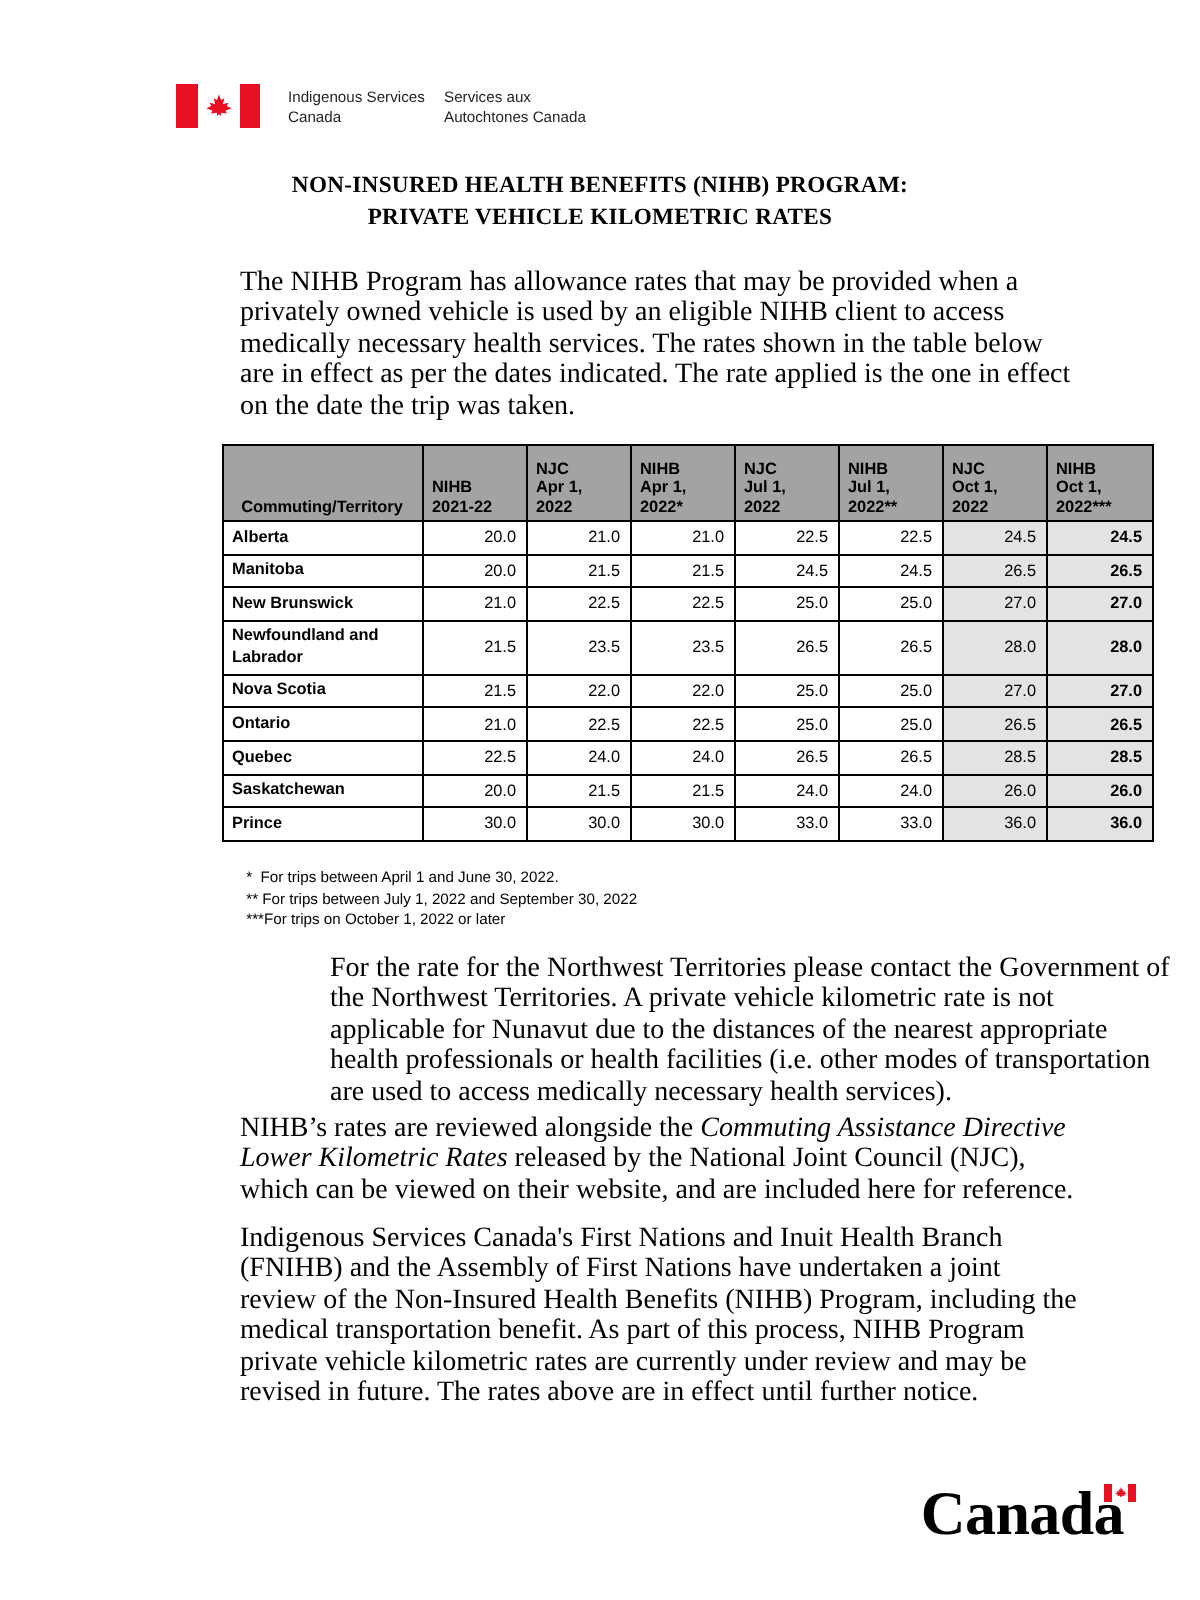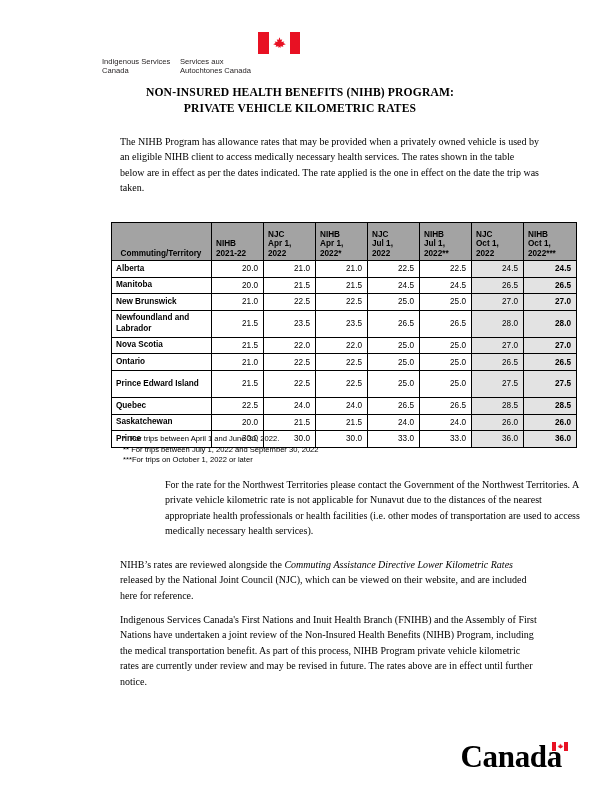--- a/index.html
+++ b/index.html
@@ -14,24 +14,23 @@
     font-family: "Liberation Serif", serif;
     color: #000000;
     position: relative;
     overflow: hidden;
   }
 
   
   .gov-signature {
     position: absolute;
     left: 88px;
-    top: 30px;
+    top: 40px;
     display: flex;
-    align-items: flex-end;
-    flex-direction: column;
+    align-items: center;
   }
   .flag {
     width: 42px;
     height: 22px;
     position: relative;
     background: #ffffff;
     flex: 0 0 auto;
     margin-top: 2px;
   }
   .flag .bar-left,
@@ -81,21 +80,21 @@
     line-height: 16px;
     letter-spacing: 0.15px;
   }
 
   
   .para {
     position: absolute;
     left: 120px;
     width: 421px;
     font-family: "Liberation Serif", serif;
-    font-size: 10px;
+    font-size: 14px;
     line-height: 15.4px;
     text-align: left;
   }
   #para-intro { top: 134px; }
   #para-nwt   { top: 477px; margin-left: 45px; }
   #para-njc   { top: 557px; }
   #para-review{ top: 612px; }
 
   .italic { font-style: italic; }
 
@@ -357,30 +356,20 @@
       <tr>
         <td class="prov">Ontario</td>
         <td class="num">21.0</td>
         <td class="num">22.5</td>
         <td class="num">22.5</td>
         <td class="num">25.0</td>
         <td class="num">25.0</td>
         <td class="num shaded">26.5</td>
         <td class="num shaded boldnum">26.5</td>
       </tr>
-      <tr class="tall">
-        <td class="prov">Prince Edward Island</td>
-        <td class="num">21.5</td>
-        <td class="num">22.5</td>
-        <td class="num">22.5</td>
-        <td class="num">25.0</td>
-        <td class="num">25.0</td>
-        <td class="num shaded">27.5</td>
-        <td class="num shaded boldnum">27.5</td>
-      </tr>
       <tr>
         <td class="prov">Quebec</td>
         <td class="num">22.5</td>
         <td class="num">24.0</td>
         <td class="num">24.0</td>
         <td class="num">26.5</td>
         <td class="num">26.5</td>
         <td class="num shaded">28.5</td>
         <td class="num shaded boldnum">28.5</td>
       </tr>

